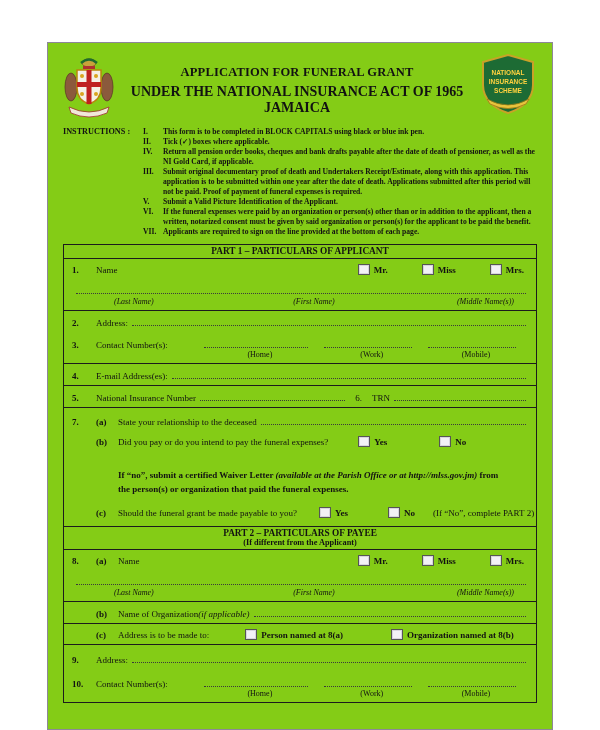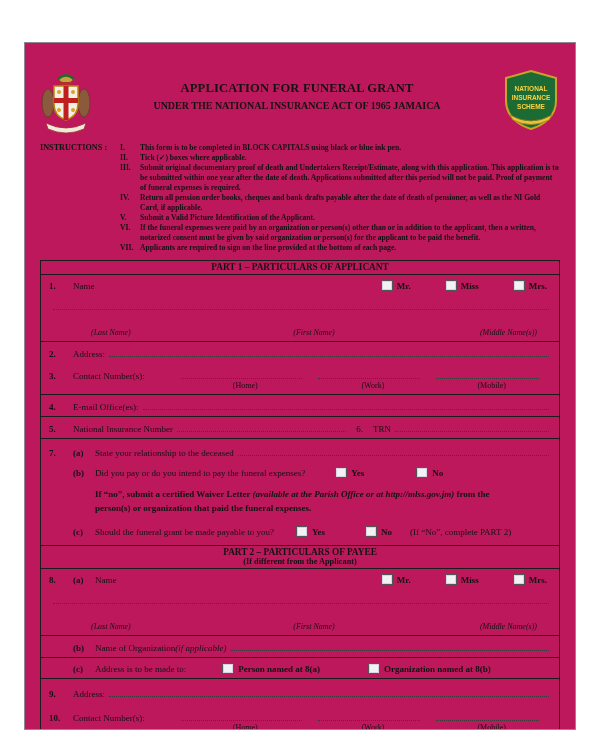--- a/index.html
+++ b/index.html
@@ -1,27 +1,27 @@
 <!DOCTYPE html>
 <html><head>
 <meta charset="utf-8">
 <style>
   html,body { margin:0; padding:0; background:#ffffff; }
   body { font-family: "Liberation Serif", "DejaVu Serif", serif; color:#121212; }
   .page {
-    width: 552px; height: 688px; margin: 42px auto 0;
-    background: #be185d; border: 1px solid #8d8798;
-    box-sizing: border-box; padding: 26px 15px 0; overflow: hidden;
+    width: 506px; height: 688px; margin: 42px auto 0;
+    background: #84cc16; border: 1px solid #8d8798;
+    box-sizing: border-box; padding: 10px 15px 0; overflow: hidden;
   }
   
   .hdr { display:flex; align-items:flex-start; }
   .hdr .logo { flex:none; }
   .hdr .titles { flex:1; text-align:center; padding-top:12px; }
   .title { font-weight:bold; font-size:12.5px; letter-spacing:.2px; }
-  .subtitle { font-weight:bold; font-size:10px; margin-top:4px; }
+  .subtitle { font-weight:bold; font-size:14px; margin-top:4px; }
   
   .instr { display:flex; margin-top:4px; font-size:7.6px; font-weight:bold; line-height:1.32; }
   .instr-label { flex:none; width:80px; font-size:8.2px; }
   .instr-list { flex:1; }
   .instr-item { display:flex; }
   .instr-num { flex:none; width:20px; }
   .instr-text { flex:1; }
   
   .tbl { border:1px solid #1c1c1c; margin-top:7px; font-size:9px; }
   .bar { border-bottom:1px solid #1c1c1c; text-align:center; font-weight:bold; padding:1px 0 2px; font-size:9.3px; }
@@ -29,30 +29,30 @@
   .row { padding:5px 8px 4px; }
   .bb { border-bottom:1px solid #1c1c1c; }
   .fl { display:flex; align-items:flex-end; }
   .num { flex:none; width:24px; font-weight:bold; }
   .anum { flex:none; width:22px; font-weight:bold; }
   .lbl { font-weight:normal; white-space:nowrap; }
   .dots { flex:1; border-bottom:1.2px dotted #3a3a3a; margin:0 2px 2px 4px; min-height:9px; }
   .cb { display:inline-flex; align-items:center; font-weight:bold; white-space:nowrap; }
   .box { width:10px; height:9px; border:1px solid #555; background:#f2f1f6; box-shadow: inset 0 0 0 1px #d8d5de; display:inline-block; margin-right:4px; flex:none; }
   .spacer { flex:1; }
-  .sublabs { display:flex; font-style:italic; font-size:8px; margin-top:16px;gap:24px; }
+  .sublabs { display:flex; font-style:italic; font-size:8px; margin-top:1px;gap:24px; }
   .sublabs .s1 { flex:1; text-align:left; padding-left:42px; }
   .sublabs .s2 { flex:1; text-align:center; }
   .sublabs .s3 { flex:1; text-align:right; padding-right:14px; }
   .cgrid { display:grid; grid-template-columns:24px 104px 1.15fr 1fr 1fr; align-items:end; }
   .cgrid .dots { margin-right:12px; }
   .cgrid-sub { display:grid; grid-template-columns:24px 104px 1.15fr 1fr 1fr; font-size:8px; }
   .cgrid-sub span { text-align:center; }
   .q7line { margin-top:9px; display:flex; align-items:flex-end; }
-  .note { padding:2px 26px 2px 46px; font-weight:bold; line-height:1.5; margin-top:8px; }
+  .note { padding:2px 26px 2px 46px; font-weight:bold; line-height:1.5; margin-top:20px; }
   .ital { font-style:italic; }
 </style>
 </head>
 <body>
 
 <div class="page">
 
   <div class="hdr">
     <div class="logo">
       <svg width="52" height="66" viewBox="0 0 52 66">
@@ -91,26 +91,26 @@
     <div class="instr-list">
       <div class="instr-item">
         <span class="instr-num">I.</span>
         <span class="instr-text">This form is to be completed in BLOCK CAPITALS using black or blue ink pen.</span>
       </div>
       <div class="instr-item">
         <span class="instr-num">II.</span>
         <span class="instr-text">Tick (✓) boxes where applicable.</span>
       </div>
       <div class="instr-item">
+        <span class="instr-num">IV.</span>
+        <span class="instr-text">Return all pension order books, cheques and bank drafts payable after the date of death of pensioner, as well as the NI Gold Card, if applicable.</span>
+      </div>
+      <div class="instr-item">
         <span class="instr-num">III.</span>
         <span class="instr-text">Submit original documentary proof of death and Undertakers Receipt/Estimate, along with this application. This application is to be submitted within one year after the date of death. Applications submitted after this period will not be paid. Proof of payment of funeral expenses is required.</span>
-      </div>
-      <div class="instr-item">
-        <span class="instr-num">IV.</span>
-        <span class="instr-text">Return all pension order books, cheques and bank drafts payable after the date of death of pensioner, as well as the NI Gold Card, if applicable.</span>
       </div>
       <div class="instr-item">
         <span class="instr-num">V.</span>
         <span class="instr-text">Submit a Valid Picture Identification of the Applicant.</span>
       </div>
       <div class="instr-item">
         <span class="instr-num">VI.</span>
         <span class="instr-text">If the funeral expenses were paid by an organization or person(s) other than or in addition to the applicant, then a written, notarized consent must be given by said organization or person(s) for the applicant to be paid the benefit.</span>
       </div>
       <div class="instr-item">
@@ -170,21 +170,21 @@
           <span></span>
         <span>(Home)</span>
         <span>(Work)</span>
         <span>(Mobile)</span>
       </div>
     </div>
 
     <div class="row bb">
       <div class="fl">
         <span class="num">4.</span>
-        <span class="lbl">E-mail Office(es):</span>
+        <span class="lbl">E-mail Address(es):</span>
         <span class="dots"></span>
       </div>
     </div>
 
     <div class="row bb">
       <div class="fl">
         <span class="num">5.</span>
         <span class="lbl">National Insurance Number</span>
         <span class="dots" style="flex:1.1"></span>
         <span class="lbl" style="margin-left:8px">6.</span>

